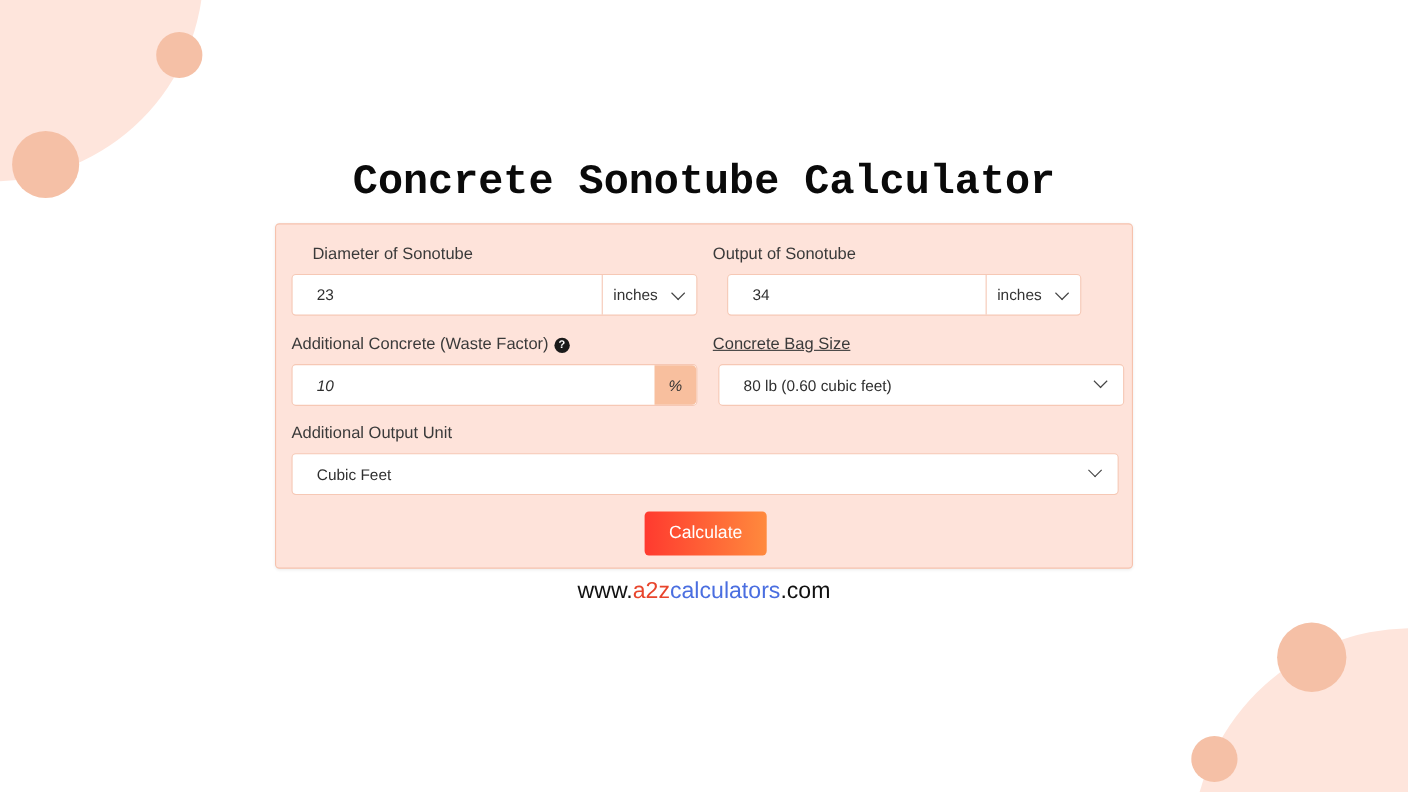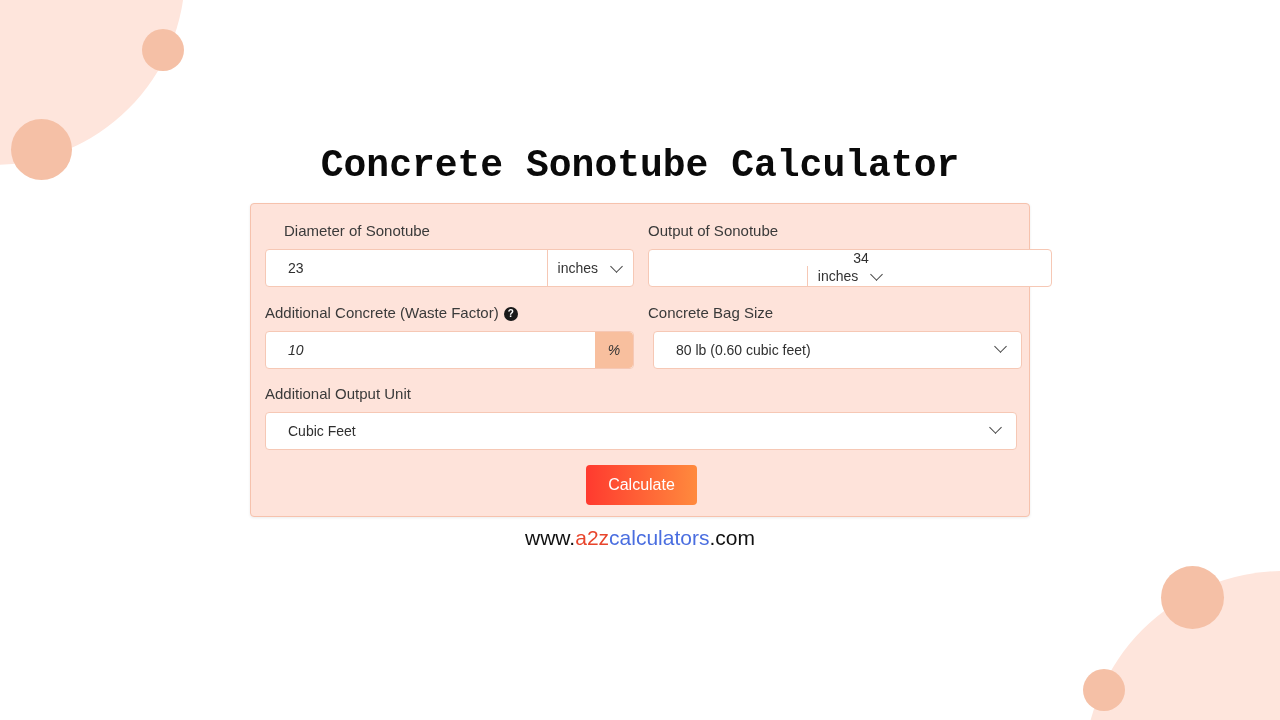--- a/index.html
+++ b/index.html
@@ -45,37 +45,37 @@
   <div class="label" style="left:14px;top:18px;margin-left:19px;">Diameter of Sonotube</div>
   <div class="field" style="left:14px;top:45px;width:369px;">
     <span class="val">23</span>
     <span class="unit">
       <span>inches</span>
       <span class="chev"></span>
     </span>
   </div>
 
   <div class="label" style="left:397px;top:18px;">Output of Sonotube</div>
-  <div class="field" style="left:397px;top:45px;width:404px;flex-direction:column;">
+  <div class="field" style="left:410px;top:45px;width:322px;">
     <span class="val">34</span>
     <span class="unit">
       <span>inches</span>
       <span class="chev"></span>
     </span>
   </div>
 
   <div class="label" style="left:14px;top:100px;">
     <span>Additional Concrete (Waste Factor)</span><span class="help">?</span>
   </div>
   <div class="field" style="left:14px;top:127px;width:369px;font-style:italic;">
     <span class="val">10</span>
     <span class="pct">%</span>
   </div>
 
-  <div class="label" style="left:397px;top:100px;">Concrete Bag Size</div>
+  <div class="label" style="left:397px;top:100px;text-decoration:underline;">Concrete Bag Size</div>
   <div class="field" style="left:402px;top:127px;width:369px;">
     <span class="val">80 lb (0.60 cubic feet)</span>
     <span class="chev sel-chev"></span>
   </div>
 
   <div class="label" style="left:14px;top:181px;">Additional Output Unit</div>
   <div class="field" style="left:14px;top:208px;width:752px;">
     <span class="val">Cubic Feet</span>
     <span class="chev sel-chev"></span>
   </div>

